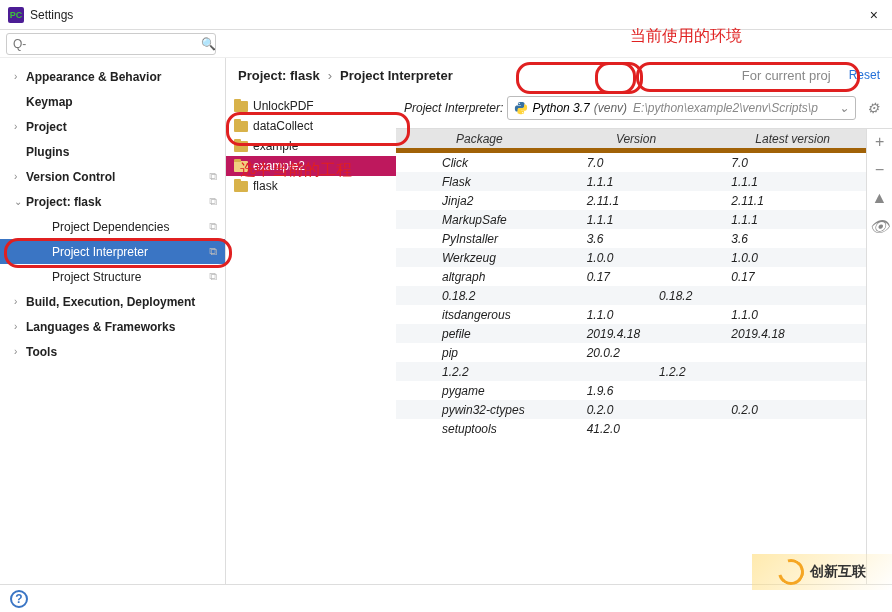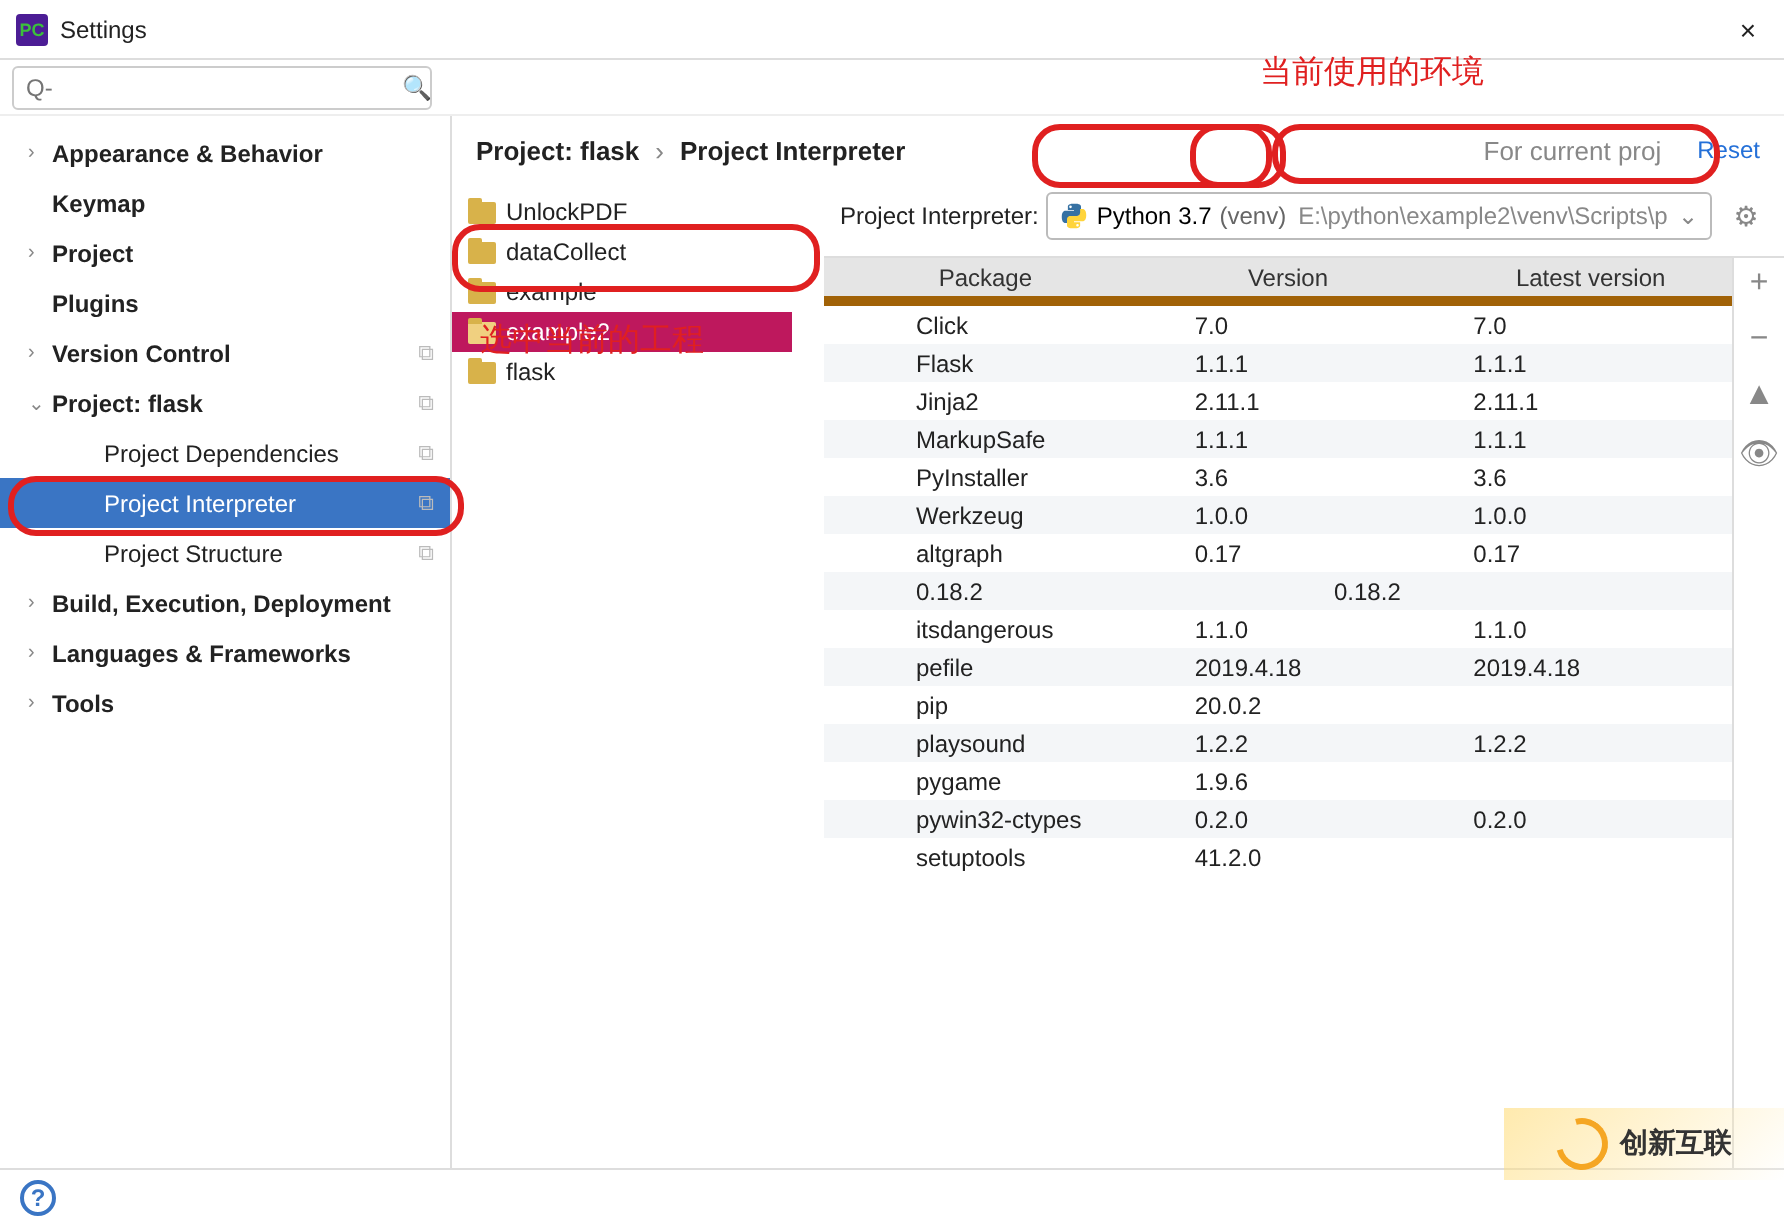--- a/index.html
+++ b/index.html
@@ -21,28 +21,28 @@
 .nav-item.bold .label { font-weight: 600; }
 .nav-item.sel { background: #3a75c4; color: #fff; }
 .nav-item .copy { color: #bbb; font-size: 11px; margin-right: 8px; }
 .content { flex: 1; display: flex; flex-direction: column; position: relative; }
 .breadcrumb { height: 34px; display: flex; align-items: center; padding: 0 12px; font-size: 13px; }
 .breadcrumb .bc-proj { font-weight: 600; margin-right: 8px; }
 .breadcrumb .bc-sep { color: #888; margin-right: 8px; }
 .breadcrumb .bc-cur { font-weight: 600; }
 .breadcrumb .bc-hint { margin-left: auto; color: #888; }
 .breadcrumb .reset { color: #2470d8; margin-left: 18px; font-size: 12px; cursor: pointer; }
-.hsplit { display: flex; flex: 1; min-height: 0; gap: 16px; }
+.hsplit { display: flex; flex: 1; min-height: 0; }
 .proj-list { width: 170px; padding: 4px 0; }
 .proj-list .pitem { height: 20px; display: flex; align-items: center; padding-left: 8px; }
 .proj-list .pitem .folder { width: 14px; height: 11px; background: #d8b24a; border-radius: 1px; margin-right: 5px; position: relative; }
 .proj-list .pitem .folder::before { content: ""; position: absolute; top: -2px; left: 0; width: 7px; height: 3px; background: #d8b24a; border-radius: 1px 1px 0 0; }
 .proj-list .pitem.sel { background: #be185d; color: #fff; }
 .proj-list .pitem.sel .folder { background: #f0d080; }
-.rpanel { flex: 1; display: flex; flex-direction: column; padding: 4px 0 0 0; }
+.rpanel { flex: 1; display: flex; flex-direction: column; padding: 4px 0 0 0; font-style: italic; }
 .interpreter-row { display: flex; align-items: center; padding: 0 8px 8px 8px; }
 .interpreter-row .ilbl { margin-right: 4px; }
 .interpreter-row .sel-box { flex: 1; height: 24px; border: 1px solid #bbb; border-radius: 3px; display: flex; align-items: center; padding: 0 6px; font-size: 12px; position: relative; }
 .sel-box .py-icon { width: 14px; height: 14px; margin-right: 4px; }
 .sel-box .py-name { color: #000; }
 .sel-box .venv { color: #666; margin-left: 4px; }
 .sel-box .path { color: #888; margin-left: 6px; overflow: hidden; text-overflow: ellipsis; white-space: nowrap; }
 .sel-box .dd { margin-left: auto; color: #888; }
 .gear { width: 22px; height: 22px; margin-left: 6px; color: #888; display: flex; align-items: center; justify-content: center; font-size: 14px; }
 .table-wrap { flex: 1; display: flex; border-top: 1px solid #ddd; }
@@ -244,21 +244,20 @@
                   <div>pefile</div>
                   <div>2019.4.18</div>
                   <div>2019.4.18</div>
                 </div>
                 <div class="trow">
                   <div>pip</div>
                   <div>20.0.2</div>
                   <div></div>
                 </div>
                 <div class="trow">
-                  <div>playsound</div>
                   <div>1.2.2</div>
                   <div>1.2.2</div>
                 </div>
                 <div class="trow">
                   <div>pygame</div>
                   <div>1.9.6</div>
                   <div></div>
                 </div>
                 <div class="trow">
                   <div>pywin32-ctypes</div>

